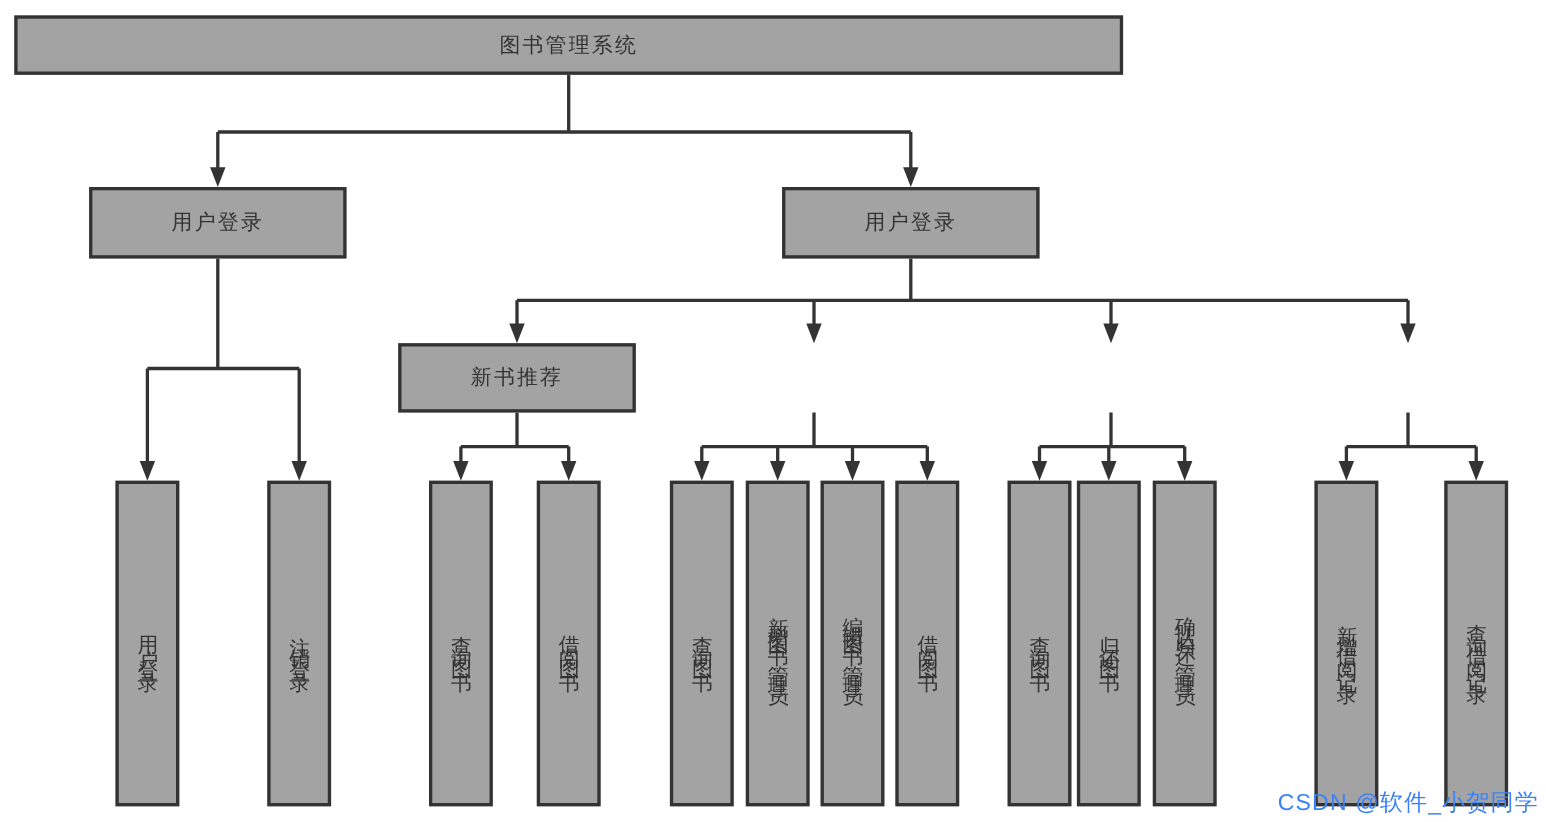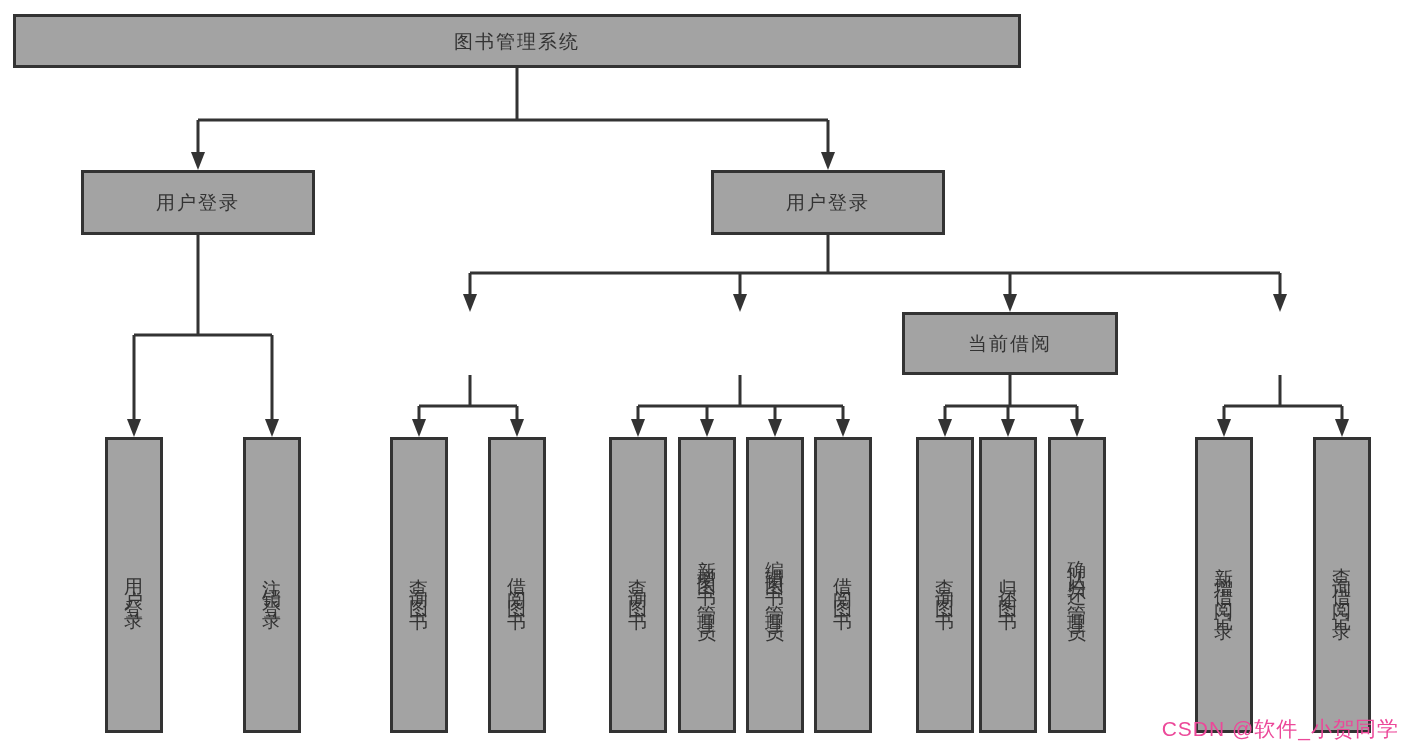--- a/index.html
+++ b/index.html
@@ -31,21 +31,21 @@
     writing-mode:vertical-rl;
     text-orientation:mixed;
     letter-spacing:11px;
     line-height:1;
     white-space:nowrap;
   }
   .watermark{
     position:absolute;
     right:6px;bottom:4px;
     font-size:21px;
-    color:#ec4899;
+    color:#3b82f6;
     letter-spacing:1px;
     z-index:5;
     white-space:nowrap;
   }
 </style>
 </head>
 <body>
 
 <div class="stage">
 
@@ -93,22 +93,22 @@
     <span>图书管理系统</span>
   </div>
 
   <div class="box lvl2" style="left:81px">
     <span>用户登录</span>
   </div>
   <div class="box lvl2" style="left:711px">
     <span>用户登录</span>
   </div>
 
-  <div class="box lvl3" style="left:902px">
-    <span>当前借阅</span>
+  <div class="box lvl3" style="left:362px">
+    <span>新书推荐</span>
   </div>
 
   <div class="box leaf" style="left:105px">
     <span class="v">用户登录</span>
   </div>
   <div class="box leaf" style="left:243px">
     <span class="v">注销登录</span>
   </div>
   <div class="box leaf" style="left:390px">
     <span class="v">查询图书</span>

